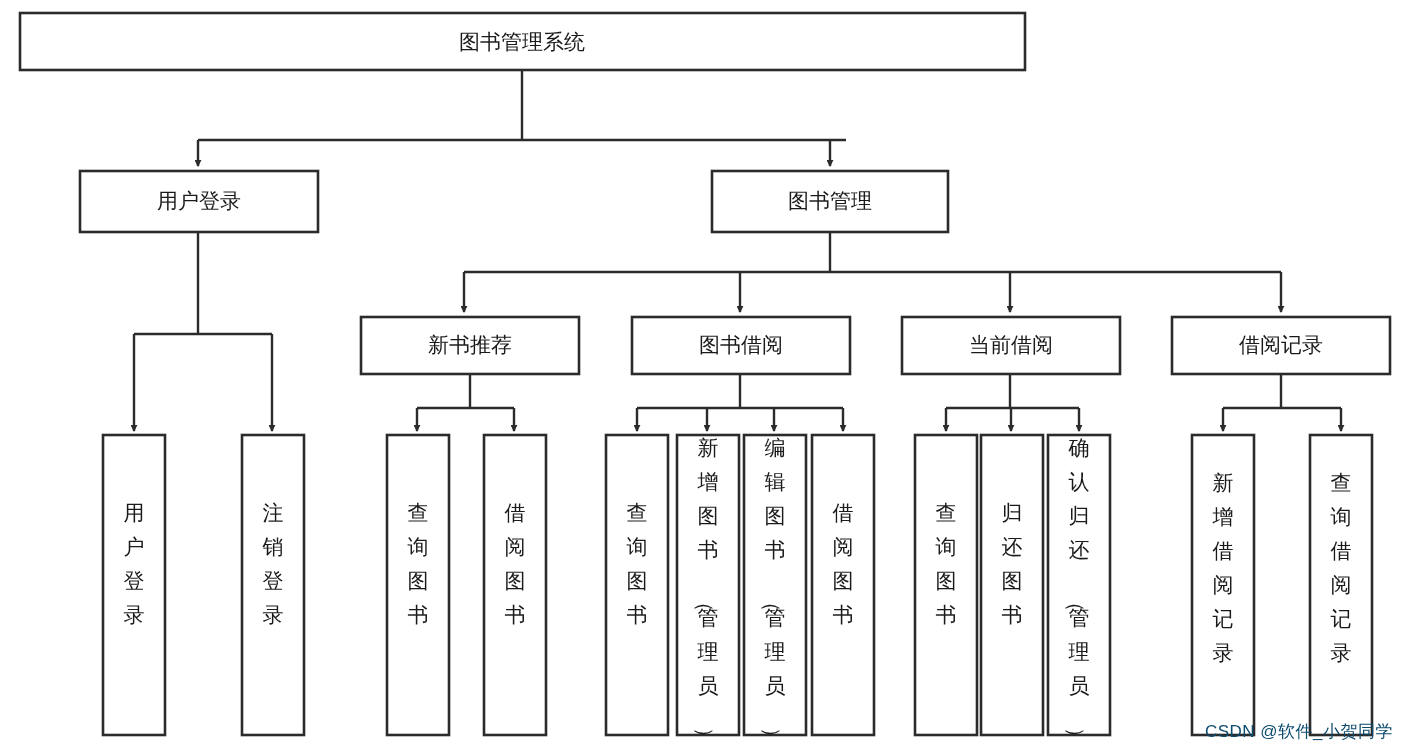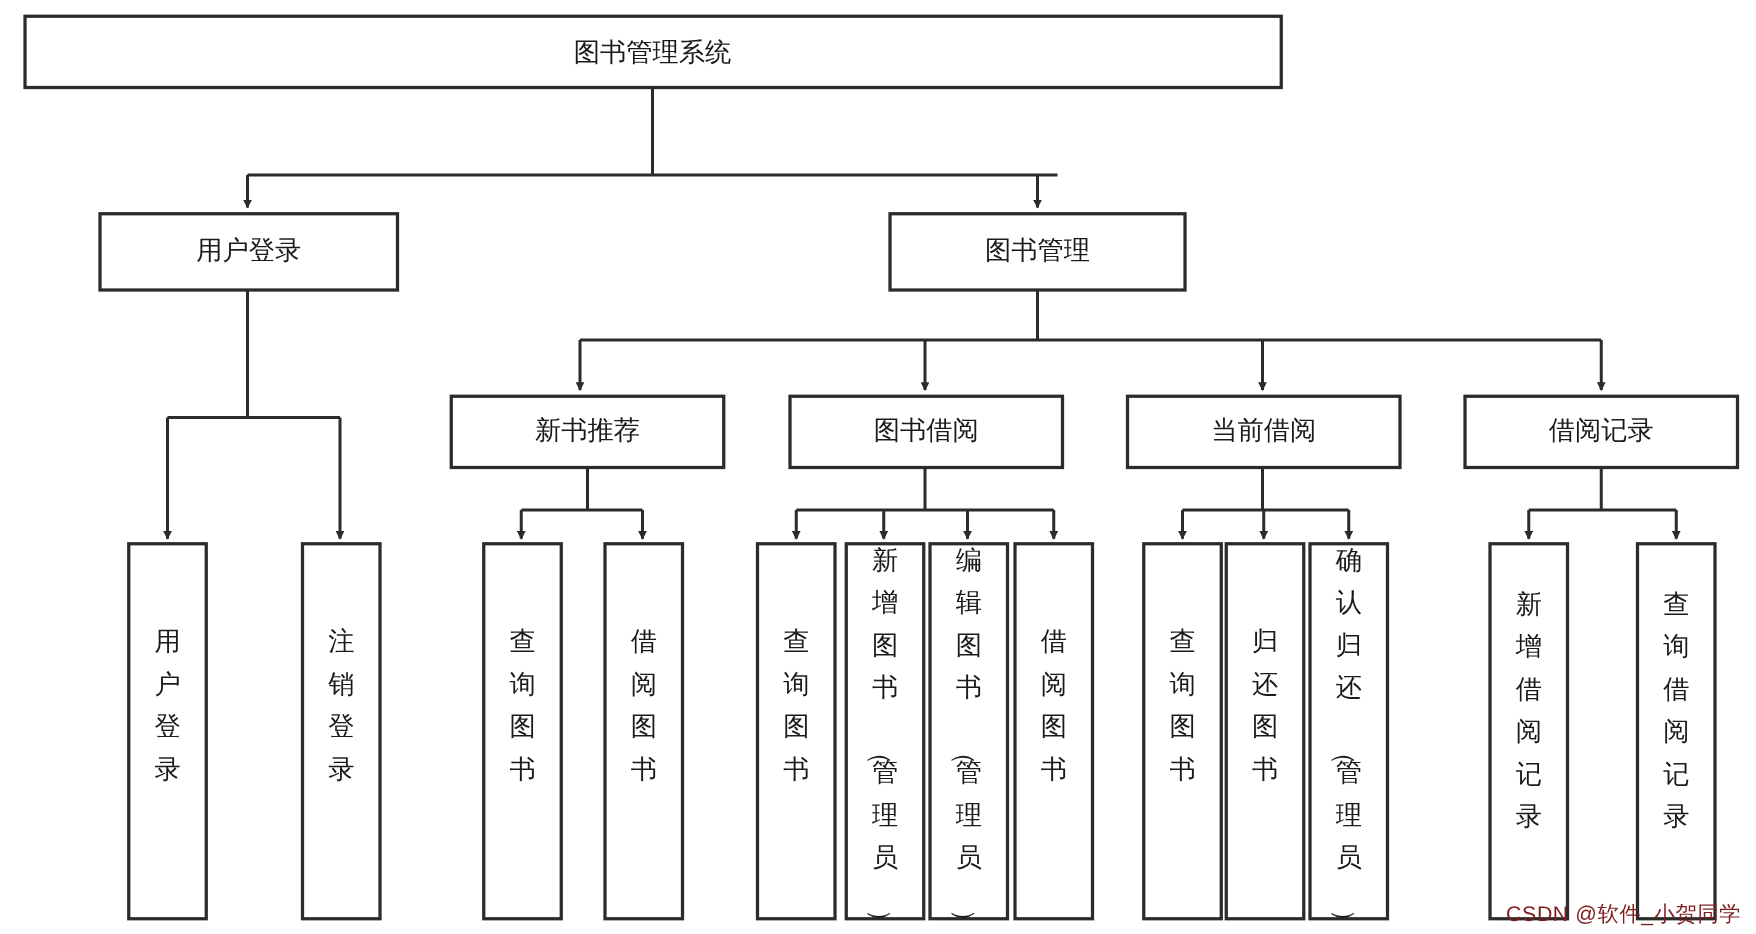--- a/index.html
+++ b/index.html
@@ -52,21 +52,21 @@
     font-size: 21px;
     fill: #1a1a1a;
     text-anchor: middle;
   }
   .watermark {
     position: absolute;
     right: 12px;
     bottom: 4px;
     font-family: "Liberation Sans", "DejaVu Sans", sans-serif;
     font-size: 17px;
-    color: #7f1d1d;
+    color: #0c4a6e;
     letter-spacing: 0.5px;
     white-space: nowrap;
     user-select: none;
   }
 </style>
 </head>
 <body>
 
 <div id="diagram-root">
 

